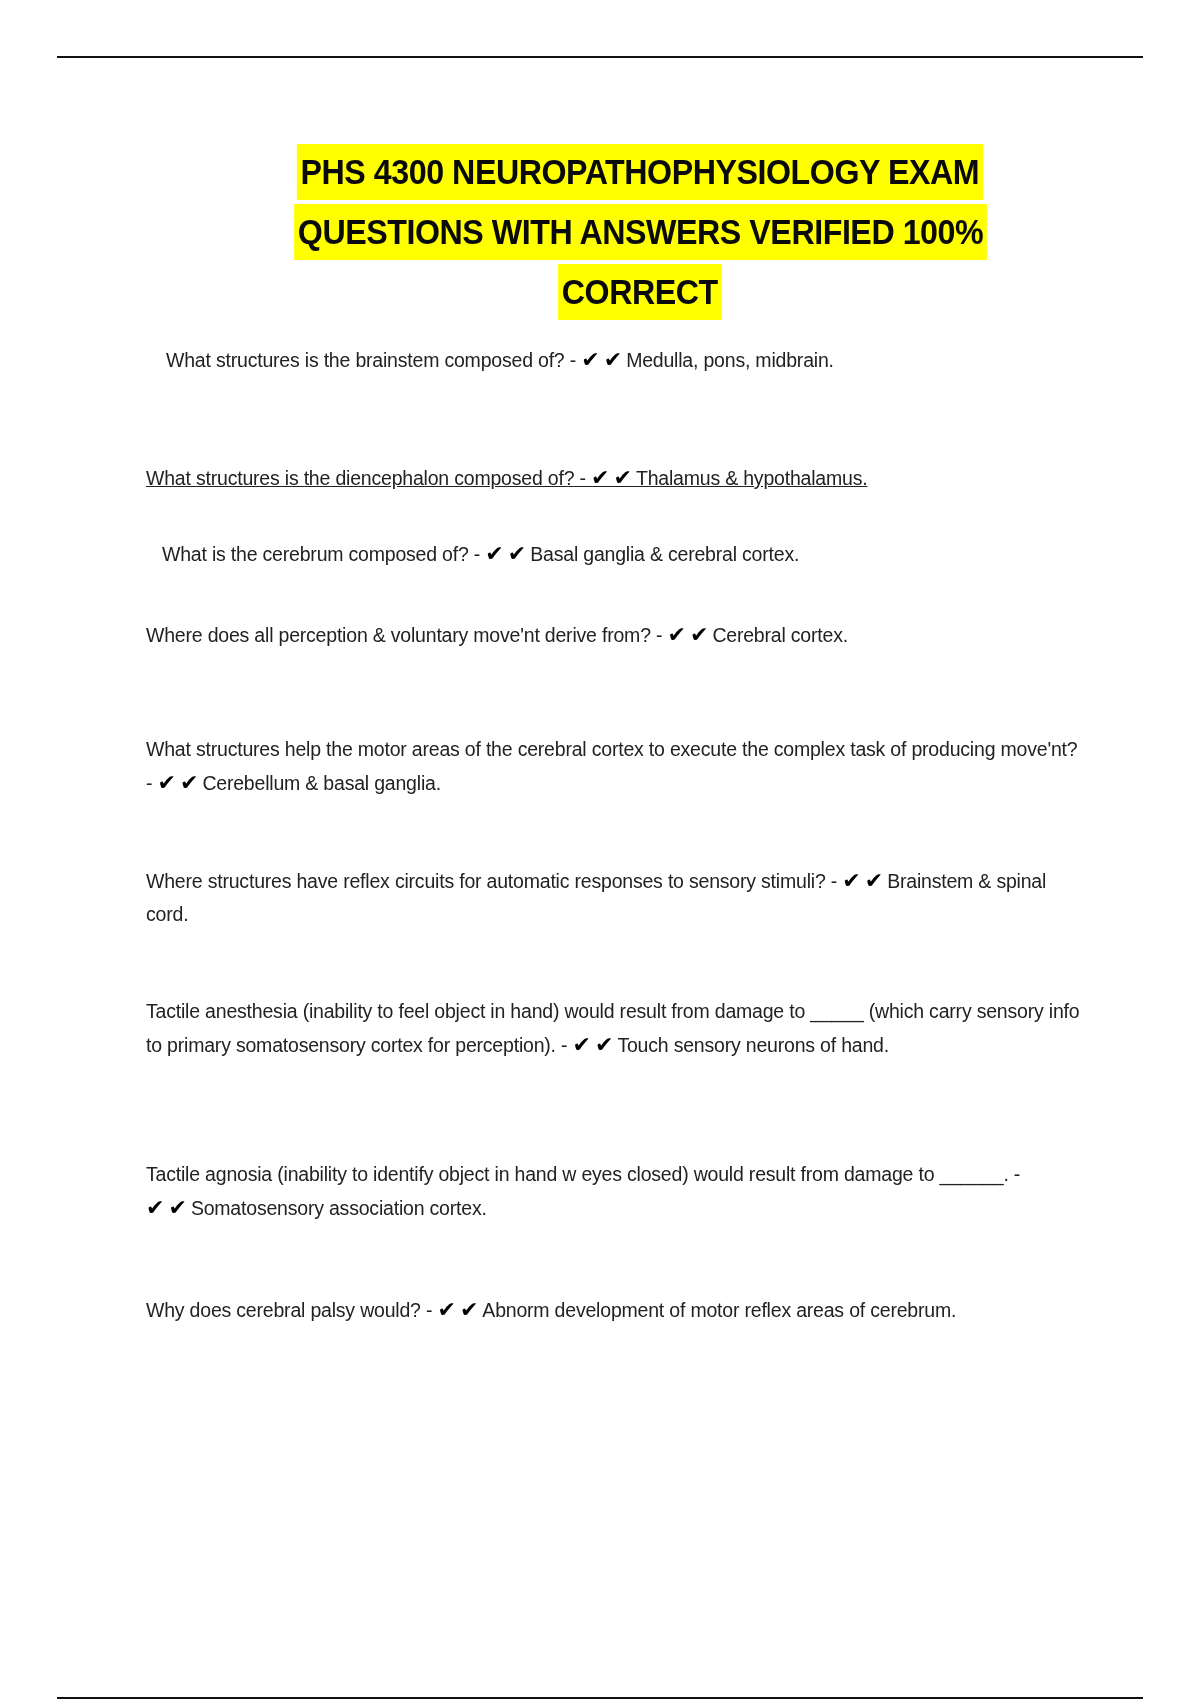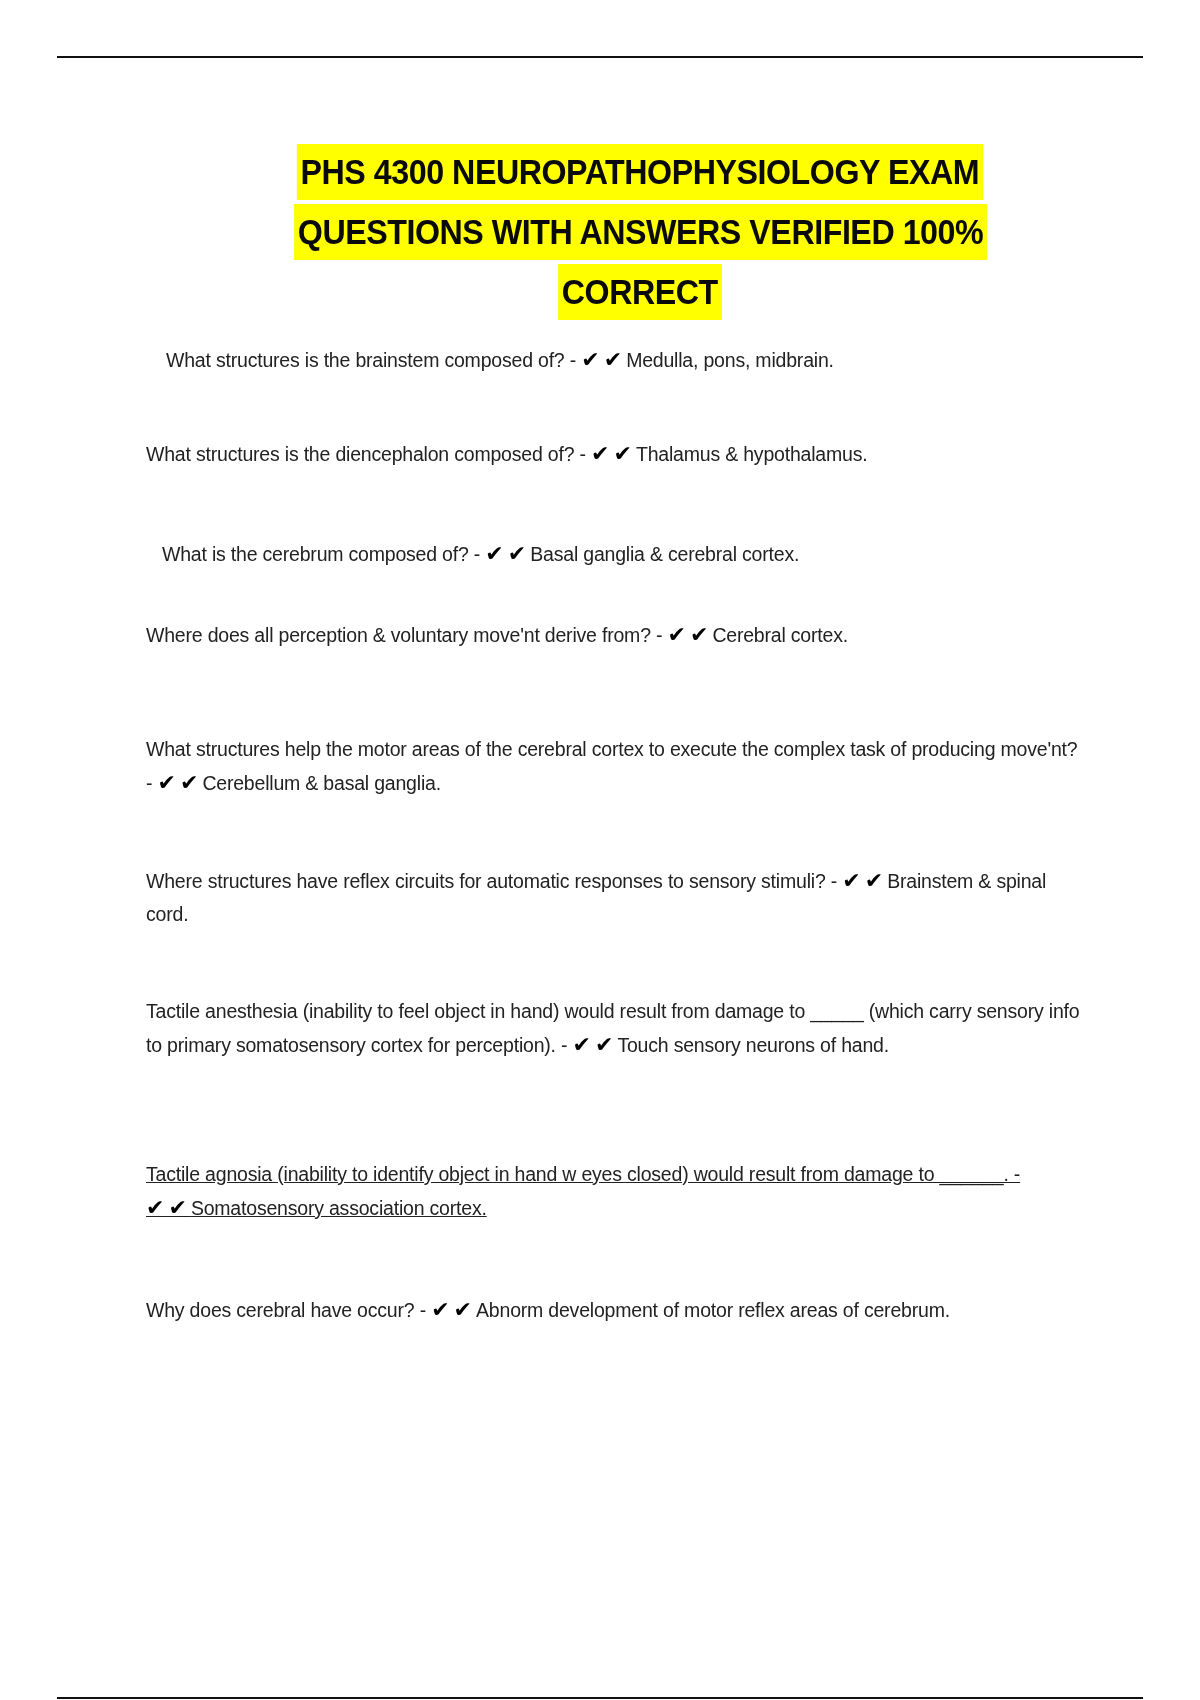--- a/index.html
+++ b/index.html
@@ -71,21 +71,21 @@
 <div class="title-block">
   <div><span class="title-line">PHS 4300 NEUROPATHOPHYSIOLOGY EXAM</span></div>
   <div><span class="title-line">QUESTIONS WITH ANSWERS VERIFIED 100%</span></div>
   <div><span class="title-line">CORRECT</span></div>
 </div>
 
 <div class="qa" style="top:343px;margin-left:20px;">
   <span>What structures is the brainstem composed of? - </span><span class="checks">✔✔</span><span>Medulla, pons, midbrain.</span>
 </div>
 
-<div class="qa" style="top:437px;">
+<div class="qa" style="top:461px;text-decoration:underline;">
   <span>What structures is the diencephalon composed of? - </span><span class="checks">✔✔</span><span>Thalamus &amp; hypothalamus.</span>
 </div>
 
 <div class="qa" style="top:537px;margin-left:16px;">
   <span>What is the cerebrum composed of? - </span><span class="checks">✔✔</span><span>Basal ganglia &amp; cerebral cortex.</span>
 </div>
 
 <div class="qa" style="top:618px;">
   <span>Where does all perception &amp; voluntary move'nt derive from? - </span><span class="checks">✔✔</span><span>Cerebral cortex.</span>
 </div>
@@ -95,21 +95,21 @@
 </div>
 
 <div class="qa" style="top:864px;">
   <span>Where structures have reflex circuits for automatic responses to sensory stimuli? - </span><span class="checks">✔✔</span><span>Brainstem &amp; spinal cord.</span>
 </div>
 
 <div class="qa" style="top:995px;">
   <span>Tactile anesthesia (inability to feel object in hand) would result from damage to _____ (which carry sensory info to primary somatosensory cortex for perception). - </span><span class="checks">✔✔</span><span>Touch sensory neurons of hand.</span>
 </div>
 
-<div class="qa" style="top:1158px;text-decoration:underline;">
+<div class="qa" style="top:1158px;">
   <span>Tactile agnosia (inability to identify object in hand w eyes closed) would result from damage to ______. - </span><span class="checks">✔✔</span><span>Somatosensory association cortex.</span>
 </div>
 
 <div class="qa" style="top:1293px;">
-  <span>Why does cerebral have occur? - </span><span class="checks">✔✔</span><span>Abnorm development of motor reflex areas of cerebrum.</span>
+  <span>Why does cerebral palsy would? - </span><span class="checks">✔✔</span><span>Abnorm development of motor reflex areas of cerebrum.</span>
 </div>
 
 <div class="rule bottom"></div>
 
 </body></html>

